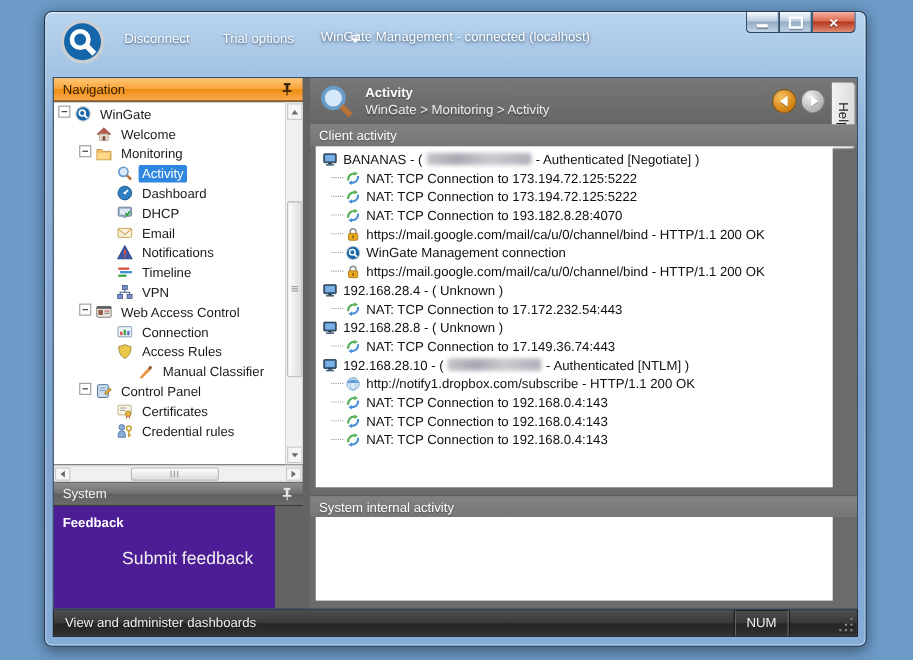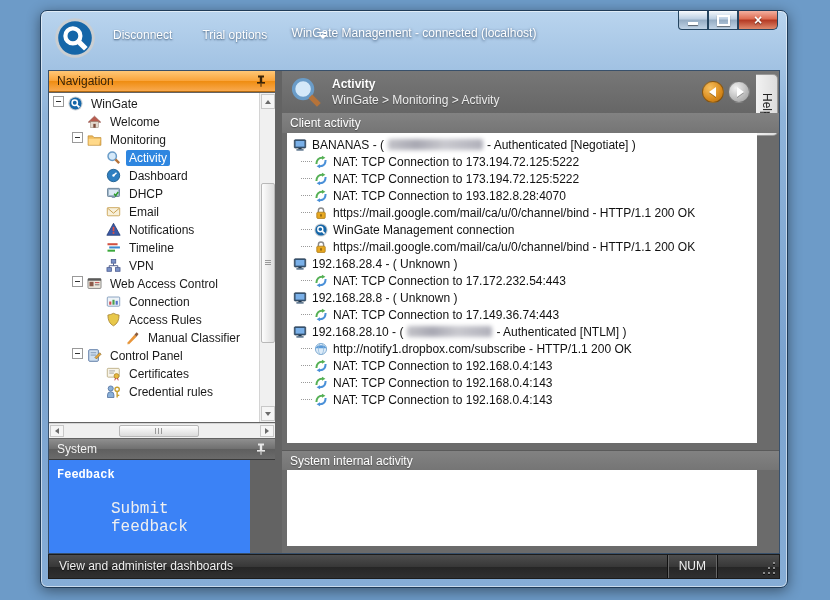--- a/index.html
+++ b/index.html
@@ -53,21 +53,21 @@
   .grip-h{position:absolute;left:3px;right:3px;top:50%;margin-top:-3px;}
   .grip-h i{display:block;height:1px;background:#9a9a9a;margin-bottom:1px;}
   .hscroll{position:absolute;left:0;top:352px;width:226px;height:15px;background:#f0f0f0;border-top:1px solid #d4d4d4;box-sizing:border-box;}
   .hbtn{position:absolute;top:1px;width:14px;height:12px;background:#f5f5f5;border:1px solid #c8c8c8;box-sizing:border-box;display:flex;align-items:center;justify-content:center;}
   .hthumb{position:absolute;left:70px;top:1px;width:80px;height:12px;background:linear-gradient(180deg,#fdfdfd,#dcdcdc);border:1px solid #b8b8b8;border-radius:2px;box-sizing:border-box;}
   .grip-v{position:absolute;top:2px;bottom:2px;left:50%;margin-left:-4px;display:flex;gap:2px;}
   .grip-v i{display:block;width:1px;background:#9a9a9a;}
   .taskshdr{position:absolute;left:0;top:368px;width:226px;height:21px;
             background:linear-gradient(180deg,#8f8f8f,#6f6f6f 50%,#5f5f5f 52%,#6b6b6b);
             border-bottom:1px solid #3a3a3a;color:#f2f2f2;font-size:12px;line-height:21px;padding-left:8px;box-sizing:border-box;}
-  .tasksbody{position:absolute;left:0;top:389px;width:201px;height:93px;background:#3b82f6;font-family:Liberation Mono, monospace;}
+  .tasksbody{position:absolute;left:0;top:389px;width:201px;height:93px;background:#4c1d95;}
   .tasks-group{color:#fff;font-weight:bold;font-size:12px;padding:8px 0 0 8px;}
   .tasks-link{color:#f0f0f0;font-size:16px;padding:18px 0 0 62px;}
   
   .main{position:absolute;left:233px;top:0;width:497px;height:482px;background:#6b6b6b;}
   .mhdr{position:absolute;left:0;top:0;width:497px;height:42px;background:linear-gradient(180deg,#777,#666);}
   .mhdr .bigico{position:absolute;left:7px;top:4px;width:34px;height:34px;}
   .mtitle{position:absolute;left:50px;top:6px;color:#fff;font-weight:bold;font-size:12px;text-shadow:0 1px 1px rgba(0,0,0,.4);}
   .mcrumb{position:absolute;left:50px;top:22px;color:#ececec;font-size:12px;text-shadow:0 1px 1px rgba(0,0,0,.3);}
   .navbtn{position:absolute;top:10px;width:22px;height:22px;border-radius:50%;display:flex;align-items:center;justify-content:center;border:1px solid rgba(0,0,0,.35);box-sizing:border-box;}
   .navbtn.back{left:420px;background:radial-gradient(circle at 35% 30%,#f6c060,#d98a1c 60%,#b06c10);}

